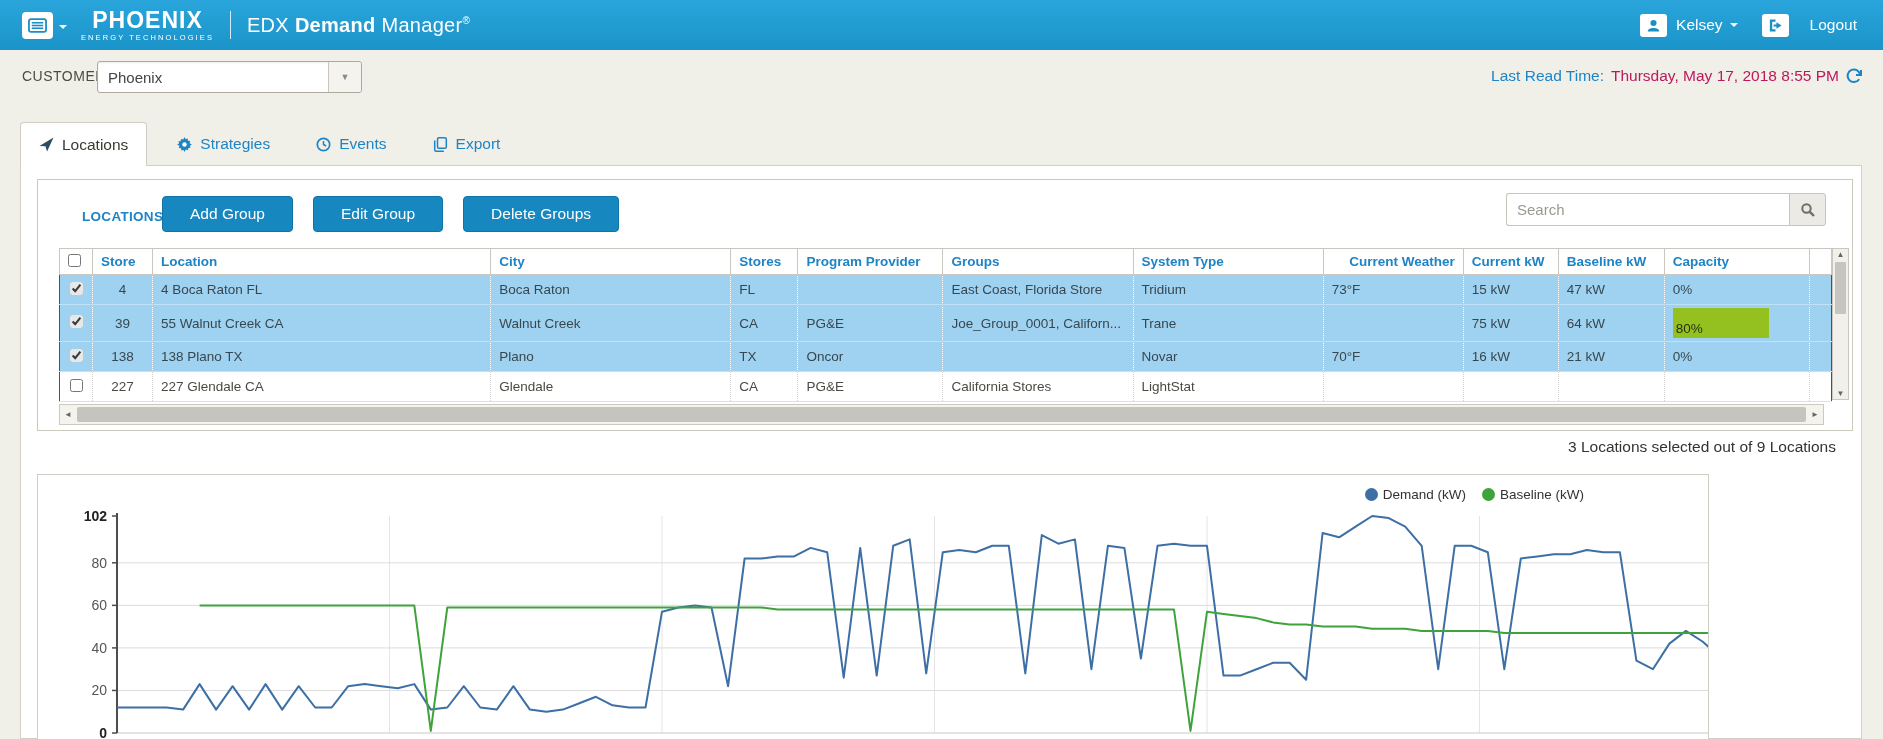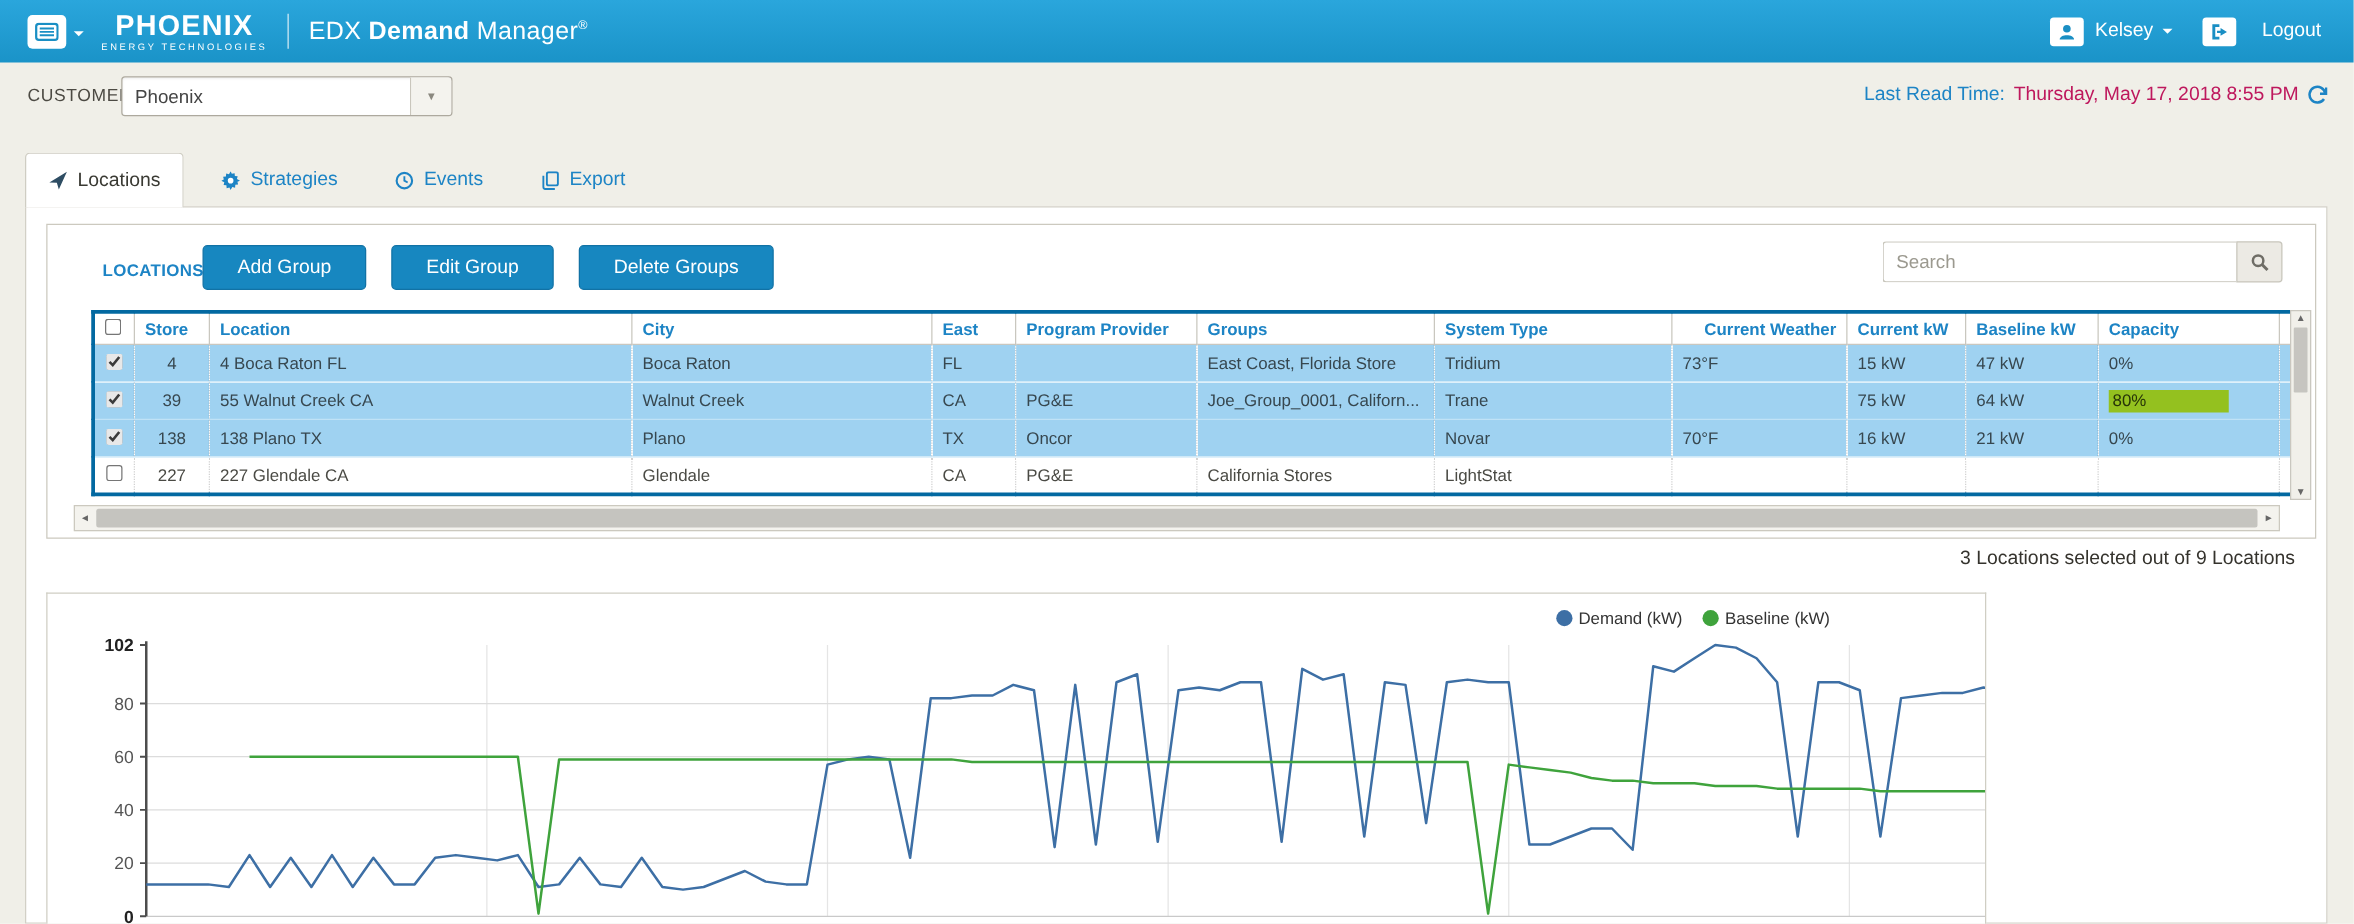--- a/index.html
+++ b/index.html
@@ -58,52 +58,52 @@
   .btn { height:36px; padding:0 27px; background:#1787c0; border:1px solid #1172a5; border-radius:4px;
          color:#fff; font-size:15.5px; display:flex; align-items:center; cursor:pointer; }
   .search-wrap { position:absolute; left:1468px; top:13px; display:flex; }
   .search-input { width:283px; height:33px; border:1px solid #c7c5bb; border-right:none;
                   border-radius:3px 0 0 3px; padding:0 10px; font-size:15px; color:#555; outline:none; }
   .search-input::placeholder { color:#9b998f; }
   .search-btn { width:37px; height:33px; border:1px solid #c7c5bb; background:#eceae4;
                 border-radius:0 3px 3px 0; display:flex; align-items:center; justify-content:center; cursor:pointer; }
 
   
-  table.tbl { position:absolute; left:35px; top:68px; width:1773px; border-collapse:collapse;
-              table-layout:fixed; font-size:13.5px; color:#4a4a44; border:3px solid #0369a1; }
+  table.tbl { position:absolute; left:21px; top:68px; width:1773px; border-collapse:collapse;
+              table-layout:fixed; font-size:13.5px; color:#4a4a44; border:1px solid #0369a1; }
   .tbl th { height:26px; padding:3px 8px; border:1px solid #c9c7bf; background:#fff;
             color:#1d84c5; font-weight:bold; text-align:left; white-space:nowrap; overflow:hidden; }
   .tbl td { height:30px; padding:3px 8px; border-right:1px dotted rgba(90,90,90,.28);
             border-bottom:1px solid #e2e0da; white-space:nowrap; overflow:hidden; }
   .tbl tr.sel td { background:#9fd2f1; border-bottom:1px solid #c0e2f6;
                    border-right:1px dotted rgba(50,85,110,.30); color:#37474f; }
   .c-cb  { width:33px; text-align:center; }
   .c-store { width:60px; text-align:center; }
   .c-loc { width:338px; } .c-city { width:240px; } .c-state { width:67px; }
   .c-pp { width:145px; } .c-grp { width:190px; } .c-sys { width:190px; }
   .c-cw { width:140px; } th.c-cw { text-align:right; }
   .c-ckw { width:95px; } .c-bkw { width:106px; } .c-cap { width:145px; } .c-stub { width:22px; }
   .tbl input[type=checkbox] { width:13px; height:13px; accent-color:#e8e8e8; }
-  .cap-bar { display:inline-block; width:75%; background:#94c11f; color:#273408; padding:1px 0 2px 3px; }
+  .cap-bar { display:inline-block; width:75%; background:#94c11f; color:#273408; padding:13px 0 2px 3px; }
 
   
   .vscroll { position:absolute; left:1794px; top:68px; width:17px; height:152px; background:#f1f0ea;
              border:1px solid #c9c7bf; font-size:8px; color:#666; }
   .vs-up   { position:absolute; top:1px; left:0; width:15px; text-align:center; cursor:pointer; }
   .vs-thumb{ position:absolute; top:13px; left:2px; width:11px; height:52px; background:#c6c5c0; border-radius:1px; cursor:grab; }
   .vs-down { position:absolute; bottom:1px; left:0; width:15px; text-align:center; cursor:pointer; }
   .hscroll { position:absolute; left:21px; top:224px; width:1765px; height:21px; background:#f4f3ee;
              border:1px solid #ccc9bf; display:flex; align-items:center; font-size:8px; color:#666; }
   .hs-arrow { width:16px; text-align:center; cursor:pointer; }
   .hs-thumb { flex:1; height:15px; margin:0 1px; background:#c5c4bf; border-radius:2px; cursor:grab; }
 
   .selection-summary { position:absolute; right:25px; top:272px; font-size:15.5px; color:#35332d; }
 
   
-  .chart-panel { position:absolute; left:16px; top:308px; width:1552px; height:266px;
+  .chart-panel { position:absolute; left:16px; top:308px; width:1672px; height:266px;
                  border:1px solid #d0cec4; border-bottom:none; background:#fff; overflow:hidden;padding-left:26px; }
   .legend { position:absolute; top:12px; right:124px; display:flex; gap:16px; align-items:center;
             font-size:13.5px; color:#333; }
   .leg-item { display:flex; align-items:center; cursor:pointer; }
   .dot { width:13px; height:13px; border-radius:50%; display:inline-block; margin-right:5px; background:#888; }
   #chart { position:absolute; left:0; top:0; font-family:"Liberation Sans", sans-serif; }
 </style>
 </head>
 <body>
 
@@ -215,21 +215,21 @@
       </div>
     </div>
 
     <table class="tbl">
       <thead>
         <tr>
           <th class="c-cb"><input type="checkbox" style=""></th>
           <th class="c-store">Store</th>
           <th class="c-loc">Location</th>
           <th class="c-city">City</th>
-          <th class="c-state">East</th>
+          <th class="c-state">Stores</th>
           <th class="c-pp">Program Provider</th>
           <th class="c-grp">Groups</th>
           <th class="c-sys">System Type</th>
           <th class="c-cw">Current Weather</th>
           <th class="c-ckw">Current kW</th>
           <th class="c-bkw">Baseline kW</th>
           <th class="c-cap">Capacity</th>
           <th class="c-stub"></th>
         </tr>
       </thead>

